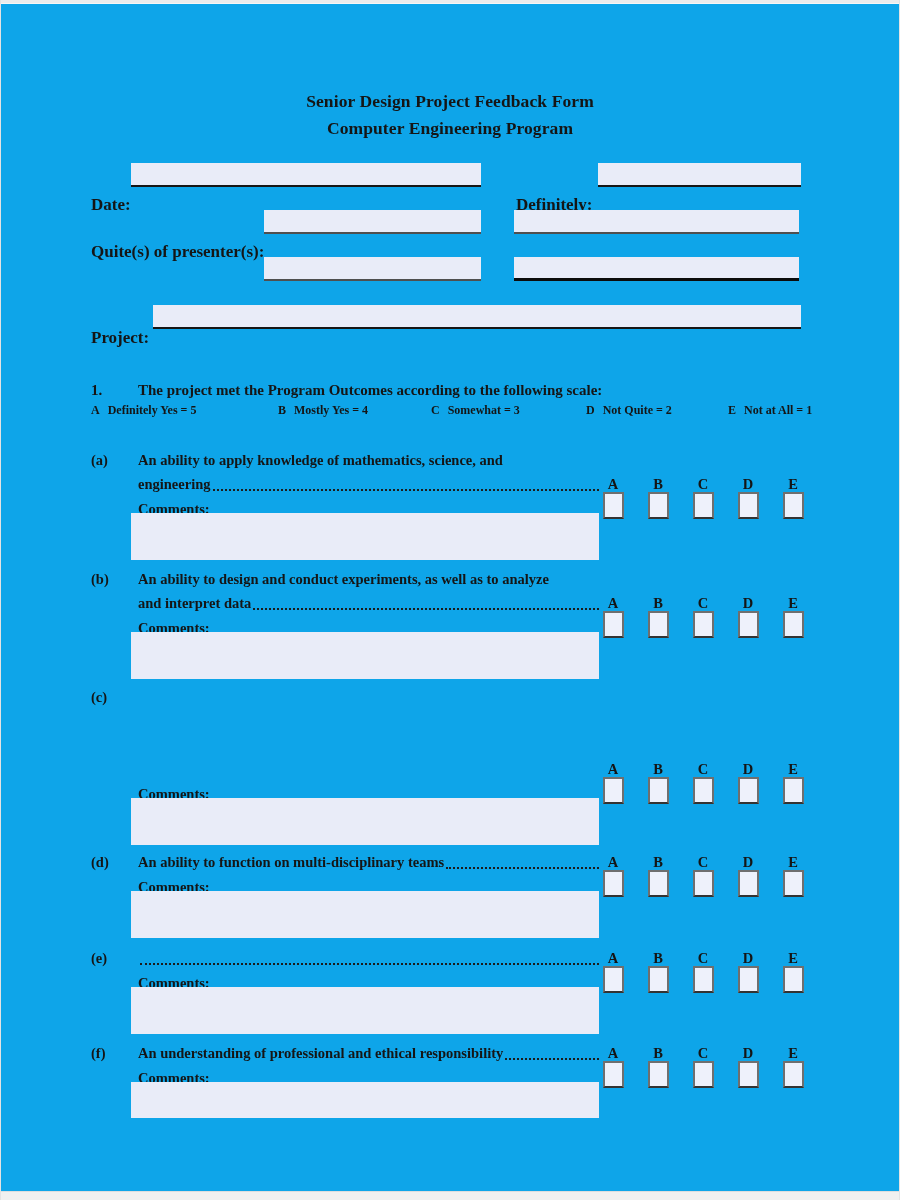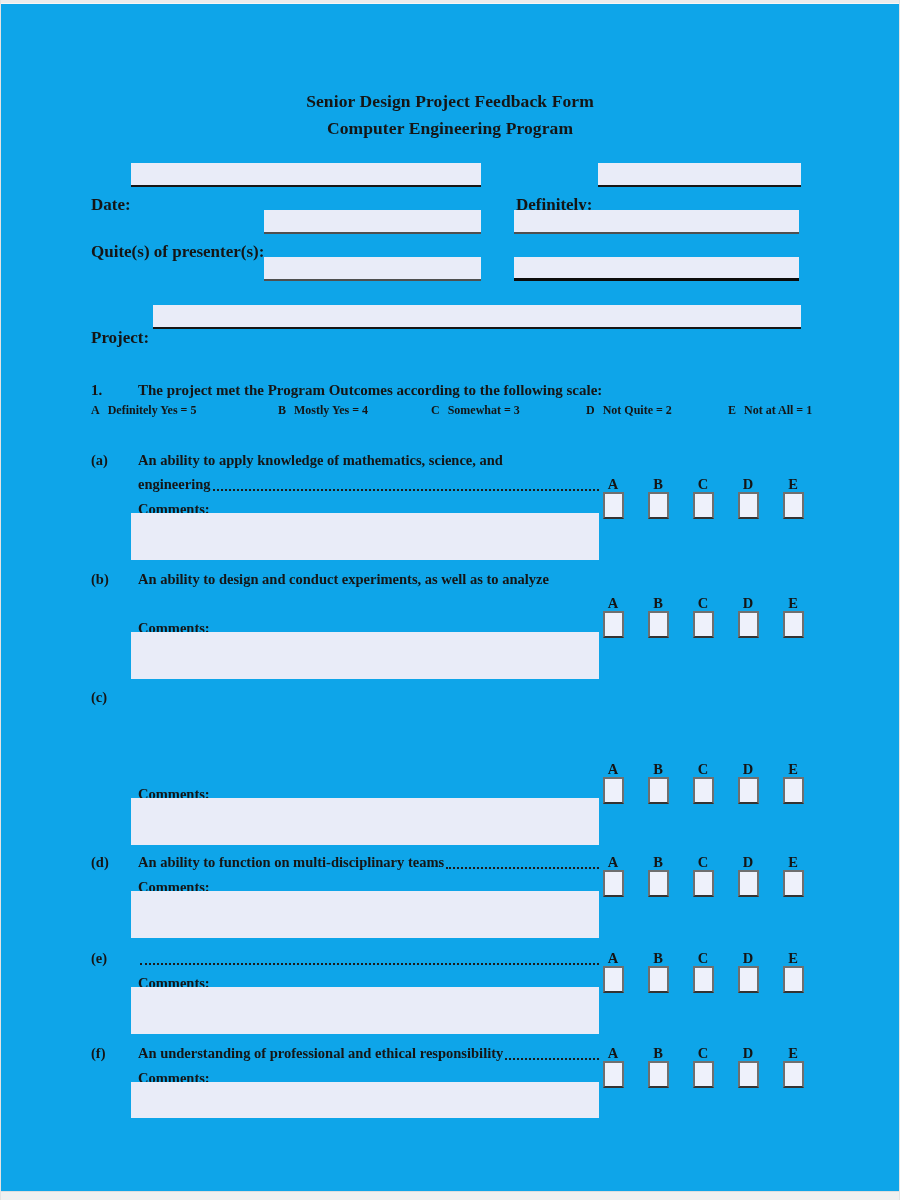--- a/index.html
+++ b/index.html
@@ -158,20 +158,24 @@
             <div class="checkbox"></div>
           </div>
         </div>
         <div class="comments-label" style="top: 50px;">Comments:</div>
         <div class="comment-box" style="top: 65px; height: 47px;"></div>
       </div>
       <div class="item" style="top: 567px;">
         <div class="item-letter">(b)</div>
         <div class="item-lines">
           <div class="line"><span class="txt">An ability to design and conduct experiments, as well as to analyze</span></div>
+          <div class="line last">
+            <span class="txt">and interpret data</span>
+            <span class="leader"></span>
+          </div>
         </div>
         <div class="letters-row" style="top: 24px;">
           <div class="letter-cell">A</div>
           <div class="letter-cell">B</div>
           <div class="letter-cell">C</div>
           <div class="letter-cell">D</div>
           <div class="letter-cell">E</div>
         </div>
         <div class="boxes-row" style="top: 44px;">
           <div class="box-cell">

